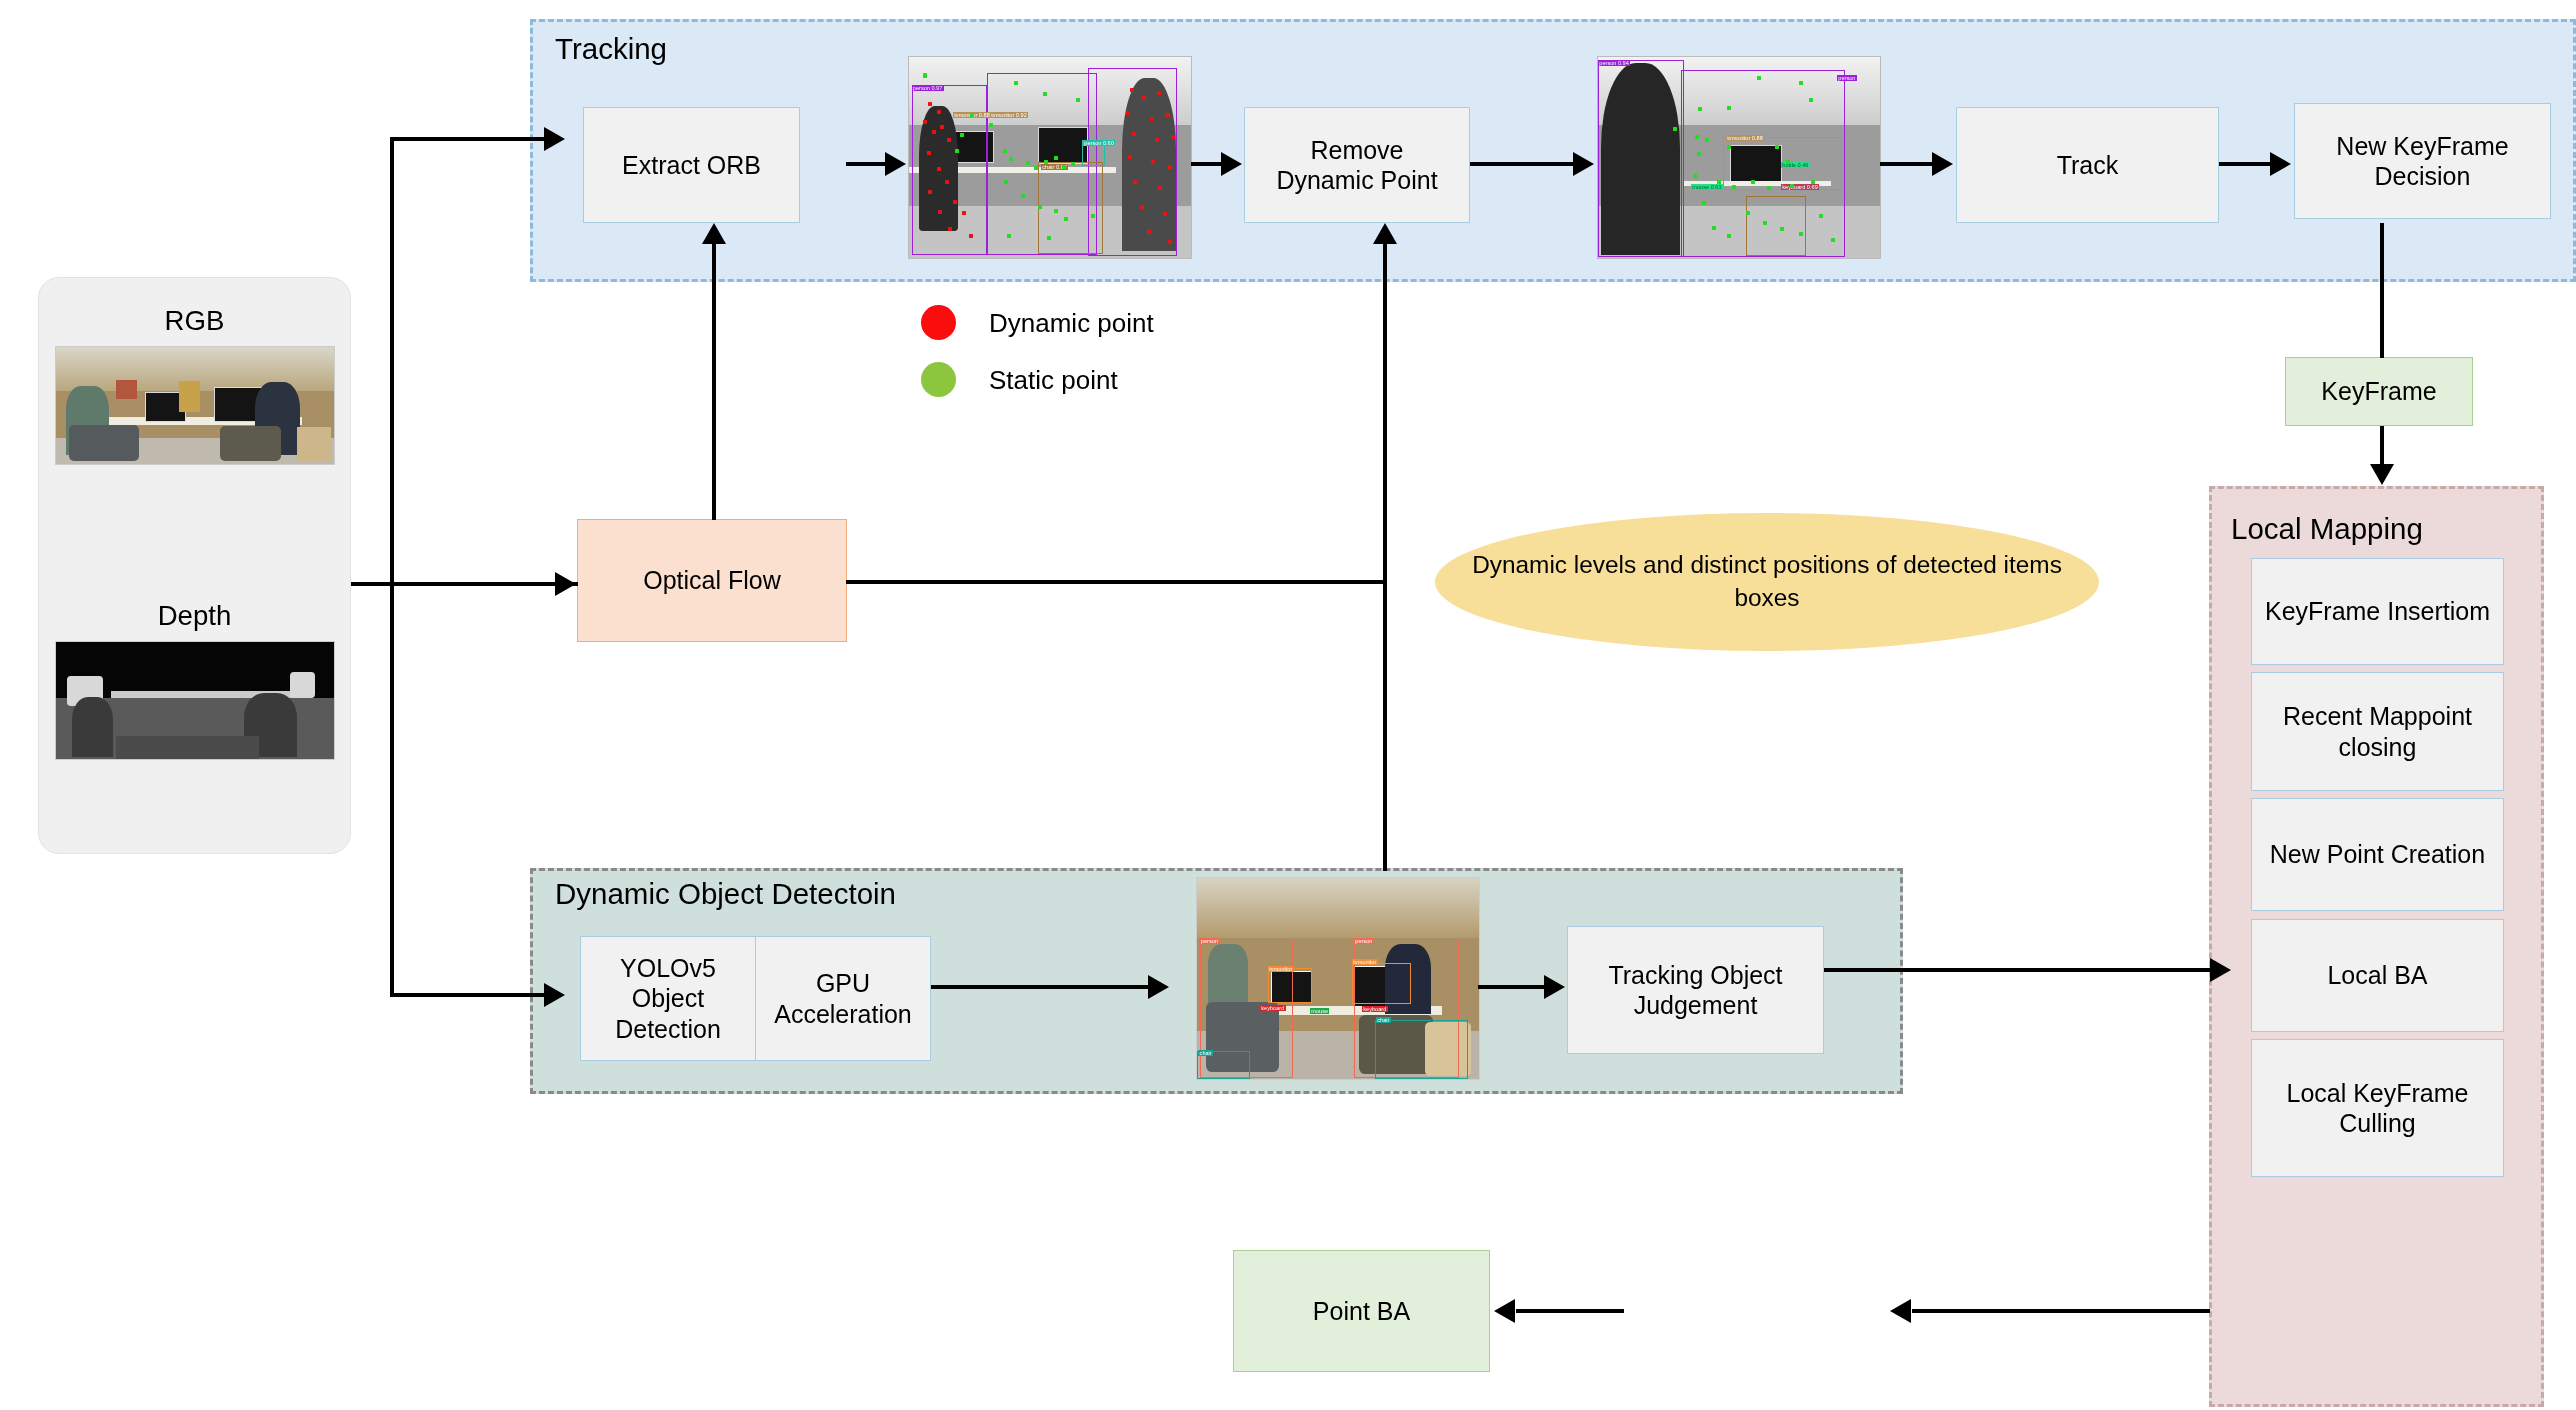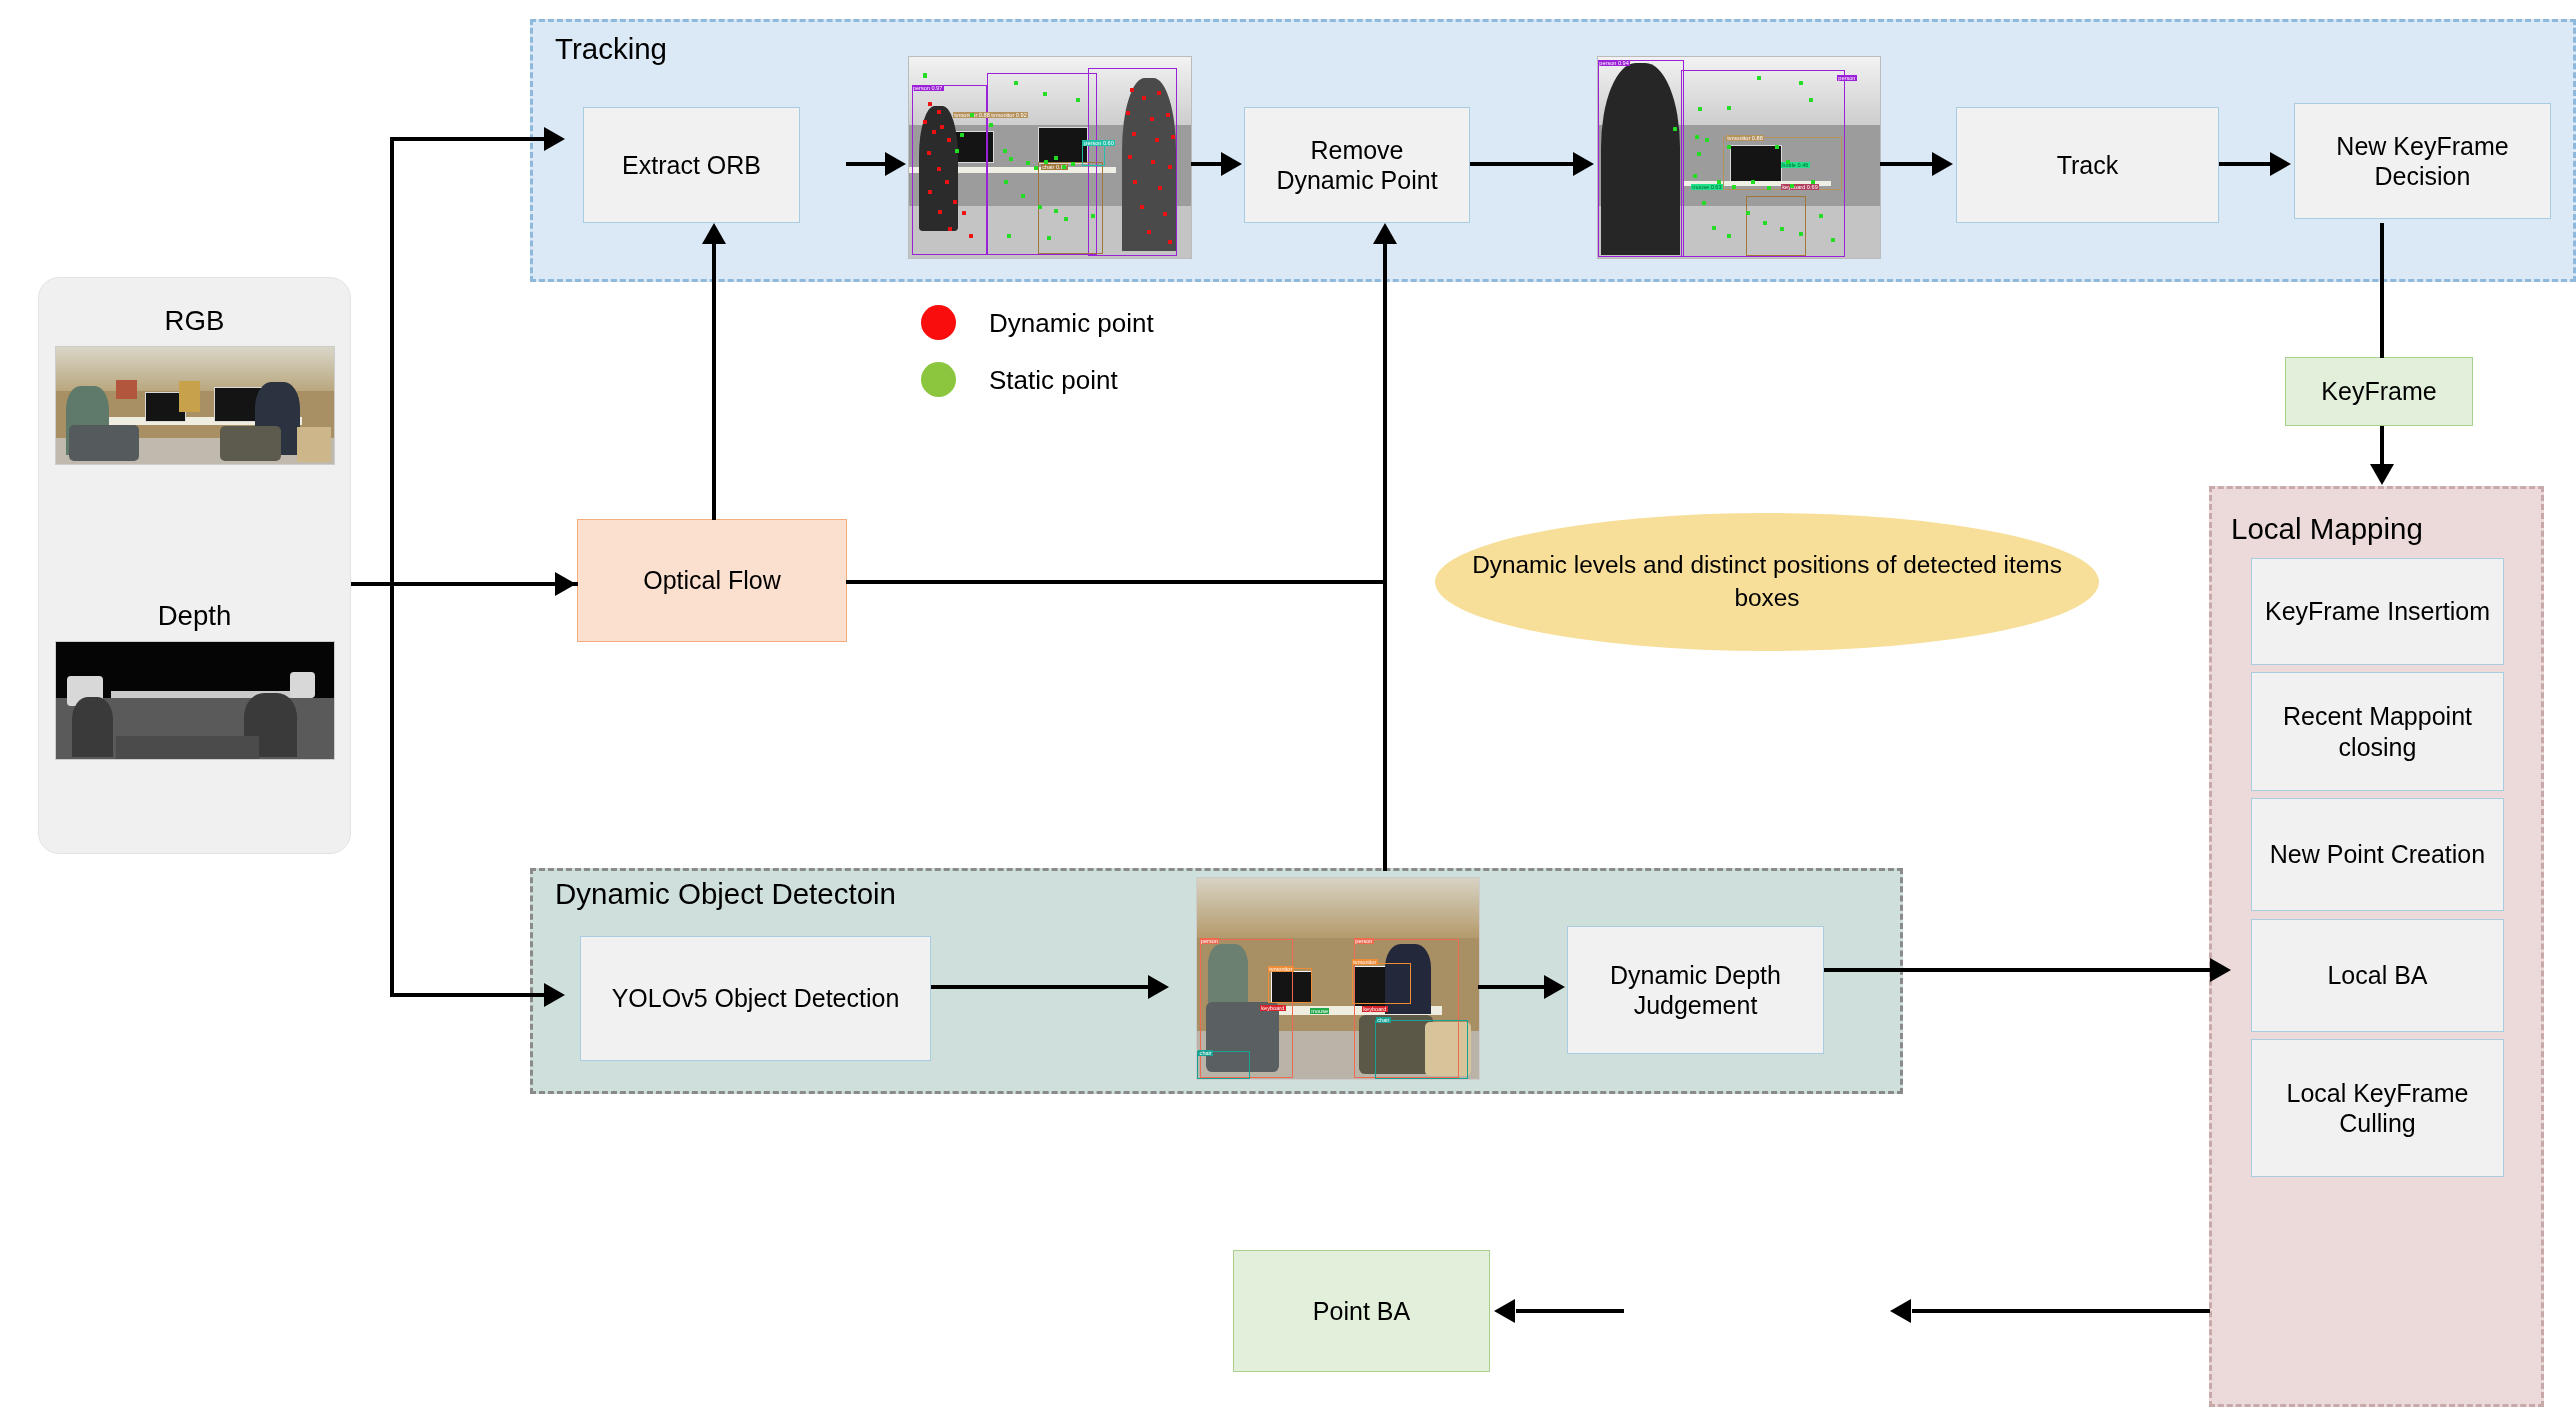--- a/index.html
+++ b/index.html
@@ -285,20 +285,23 @@
     <span>KeyFrame</span>
   </div>
 
   <div class="panel panel-dod" style="left:530px;top:868px;width:1373px;height:226px;"></div>
   <div class="panel-title" style="left:555px;top:879px;">Dynamic Object Detectoin</div>
 
   <div class="box split" style="left:580px;top:936px;width:351px;height:125px;">
     <div class="cell">
       <span>YOLOv5 Object Detection</span>
     </div>
+    <div class="cell">
+      <span>GPU Acceleration</span>
+    </div>
   </div>
 
   <div class="photo" style="left:1196px;top:877px;width:282px;height:201px;border:0.6px solid #ccc;">
     <div class="sky" style="height:30%;background:linear-gradient(180deg,#d7d3c3,#b49a6c);"></div>
     <div class="wall" style="top:30%;bottom:24%;background:#a98f64;"></div>
     <div class="floor" style="height:24%;background:#b9b3a8;"></div>
     <div class="deskline" style="left:38px;top:128px;width:207px;height:8.8px;background:#efece0;"></div>
     <div class="mon" style="left:74px;top:93px;width:39px;height:30px;border:1.3px solid #f5f5f5;"></div>
     <div class="mon" style="left:157px;top:88px;width:55px;height:39px;border:1.3px solid #f5f5f5;"></div>
     <div class="silh" style="left:11.3px;top:66px;width:40px;height:65px;background:#6b8070;border-radius:32% 32% 0 0;"></div>
@@ -317,21 +320,21 @@
     <div class="plabel" style="left:63px;top:127px;background:#d8242a;">keyboard</div>
     <div class="plabel" style="left:165px;top:128px;background:#d8242a;">keyboard</div>
     <div class="plabel" style="left:113px;top:130px;background:#22a84a;">mouse</div>
     <div class="pbox" style="left:178px;top:142px;width:93px;height:59px;border:1.3px solid #17a294;"></div>
     <div class="plabel" style="left:179px;top:139px;background:#17a294;">chair</div>
     <div class="pbox" style="left:0px;top:173px;width:53px;height:27.6px;border:1.3px solid #17a294;"></div>
     <div class="plabel" style="left:1.3px;top:172px;background:#17a294;">chair</div>
   </div>
 
   <div class="box" style="left:1567px;top:926px;width:257px;height:128px;">
-    <span>Dynamic Depth Judgement</span>
+    <span>Tracking Object Judgement</span>
   </div>
 
   <div class="ln hln" style="left:931px;top:985px;width:219px;"></div>
   <div class="arw arw-r" style="left:1148px;top:975px;"></div>
 
   <div class="ln hln" style="left:1478px;top:985px;width:69px;"></div>
   <div class="arw arw-r" style="left:1544px;top:975px;"></div>
 
   <div class="panel panel-lm" style="left:2209px;top:486px;width:335px;height:921px;"></div>
   <div class="panel-title" style="left:2231px;top:514px;">Local Mapping</div>

